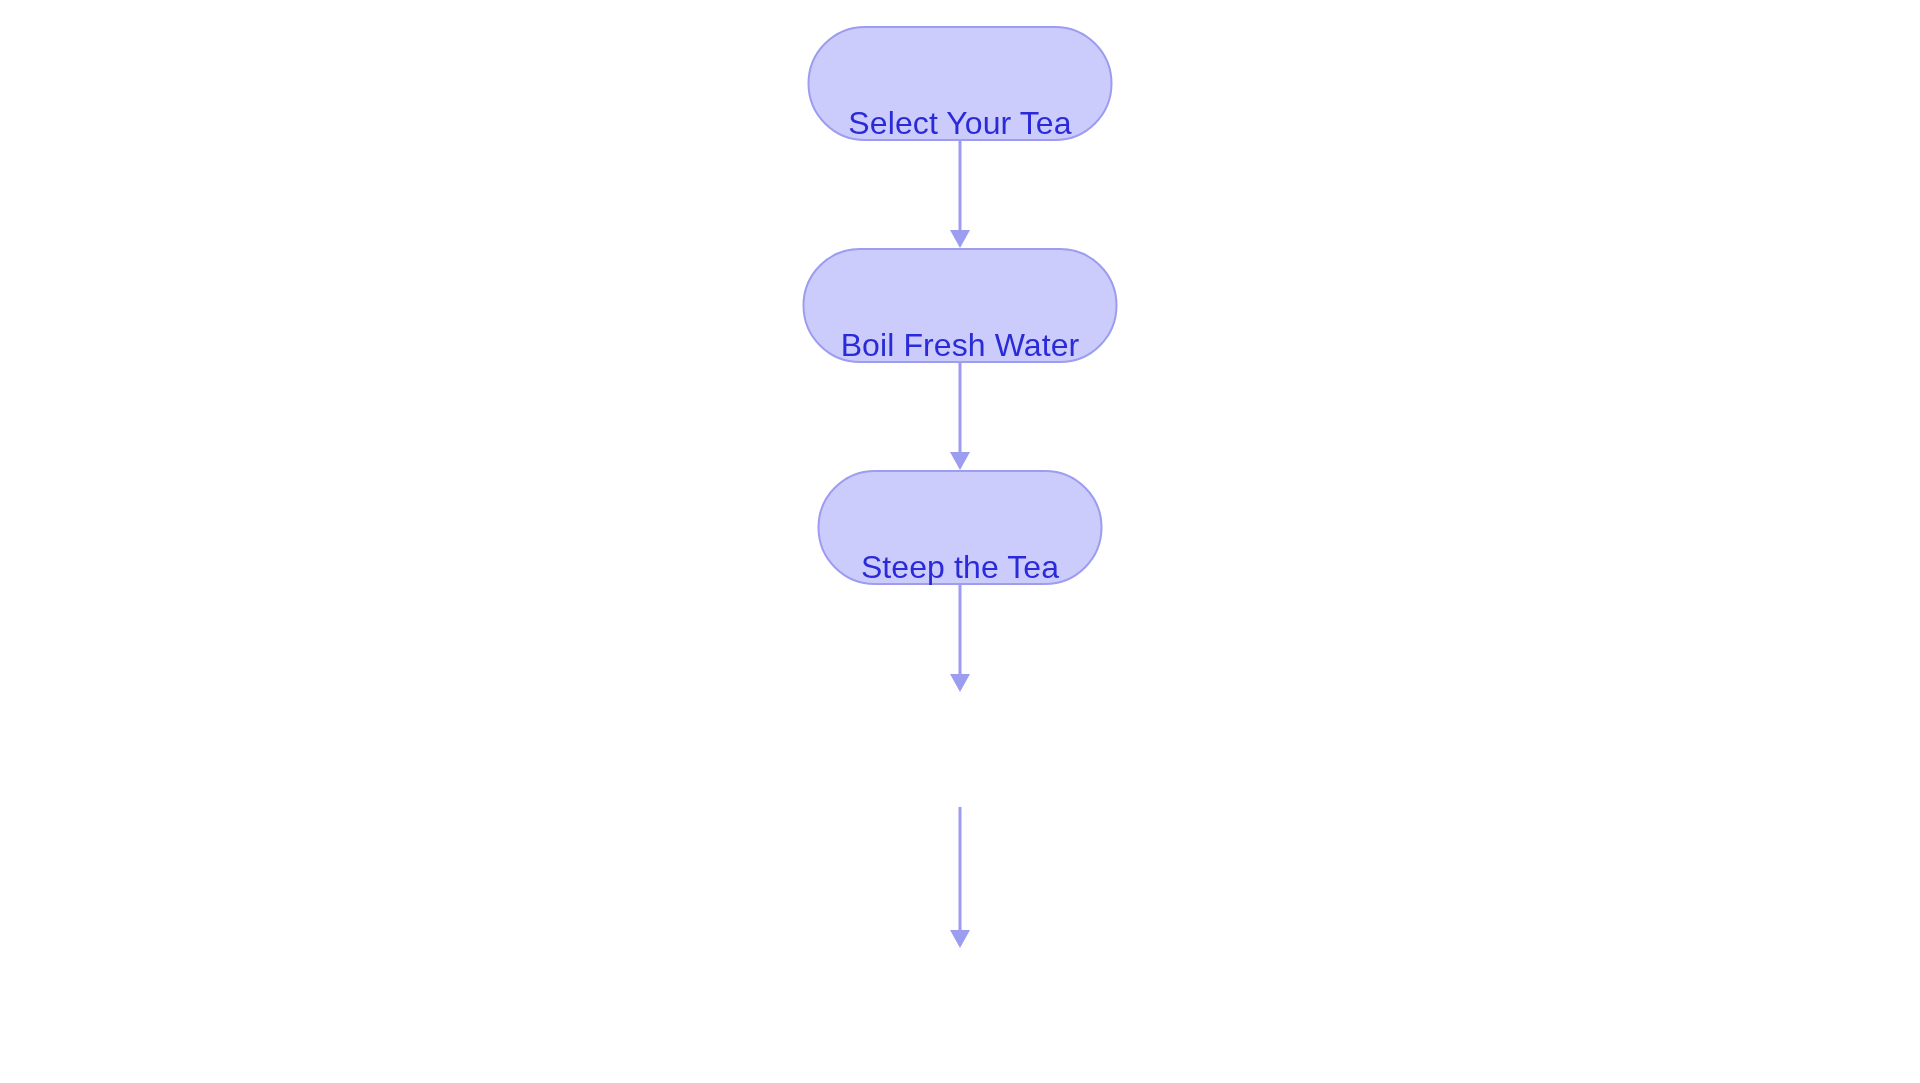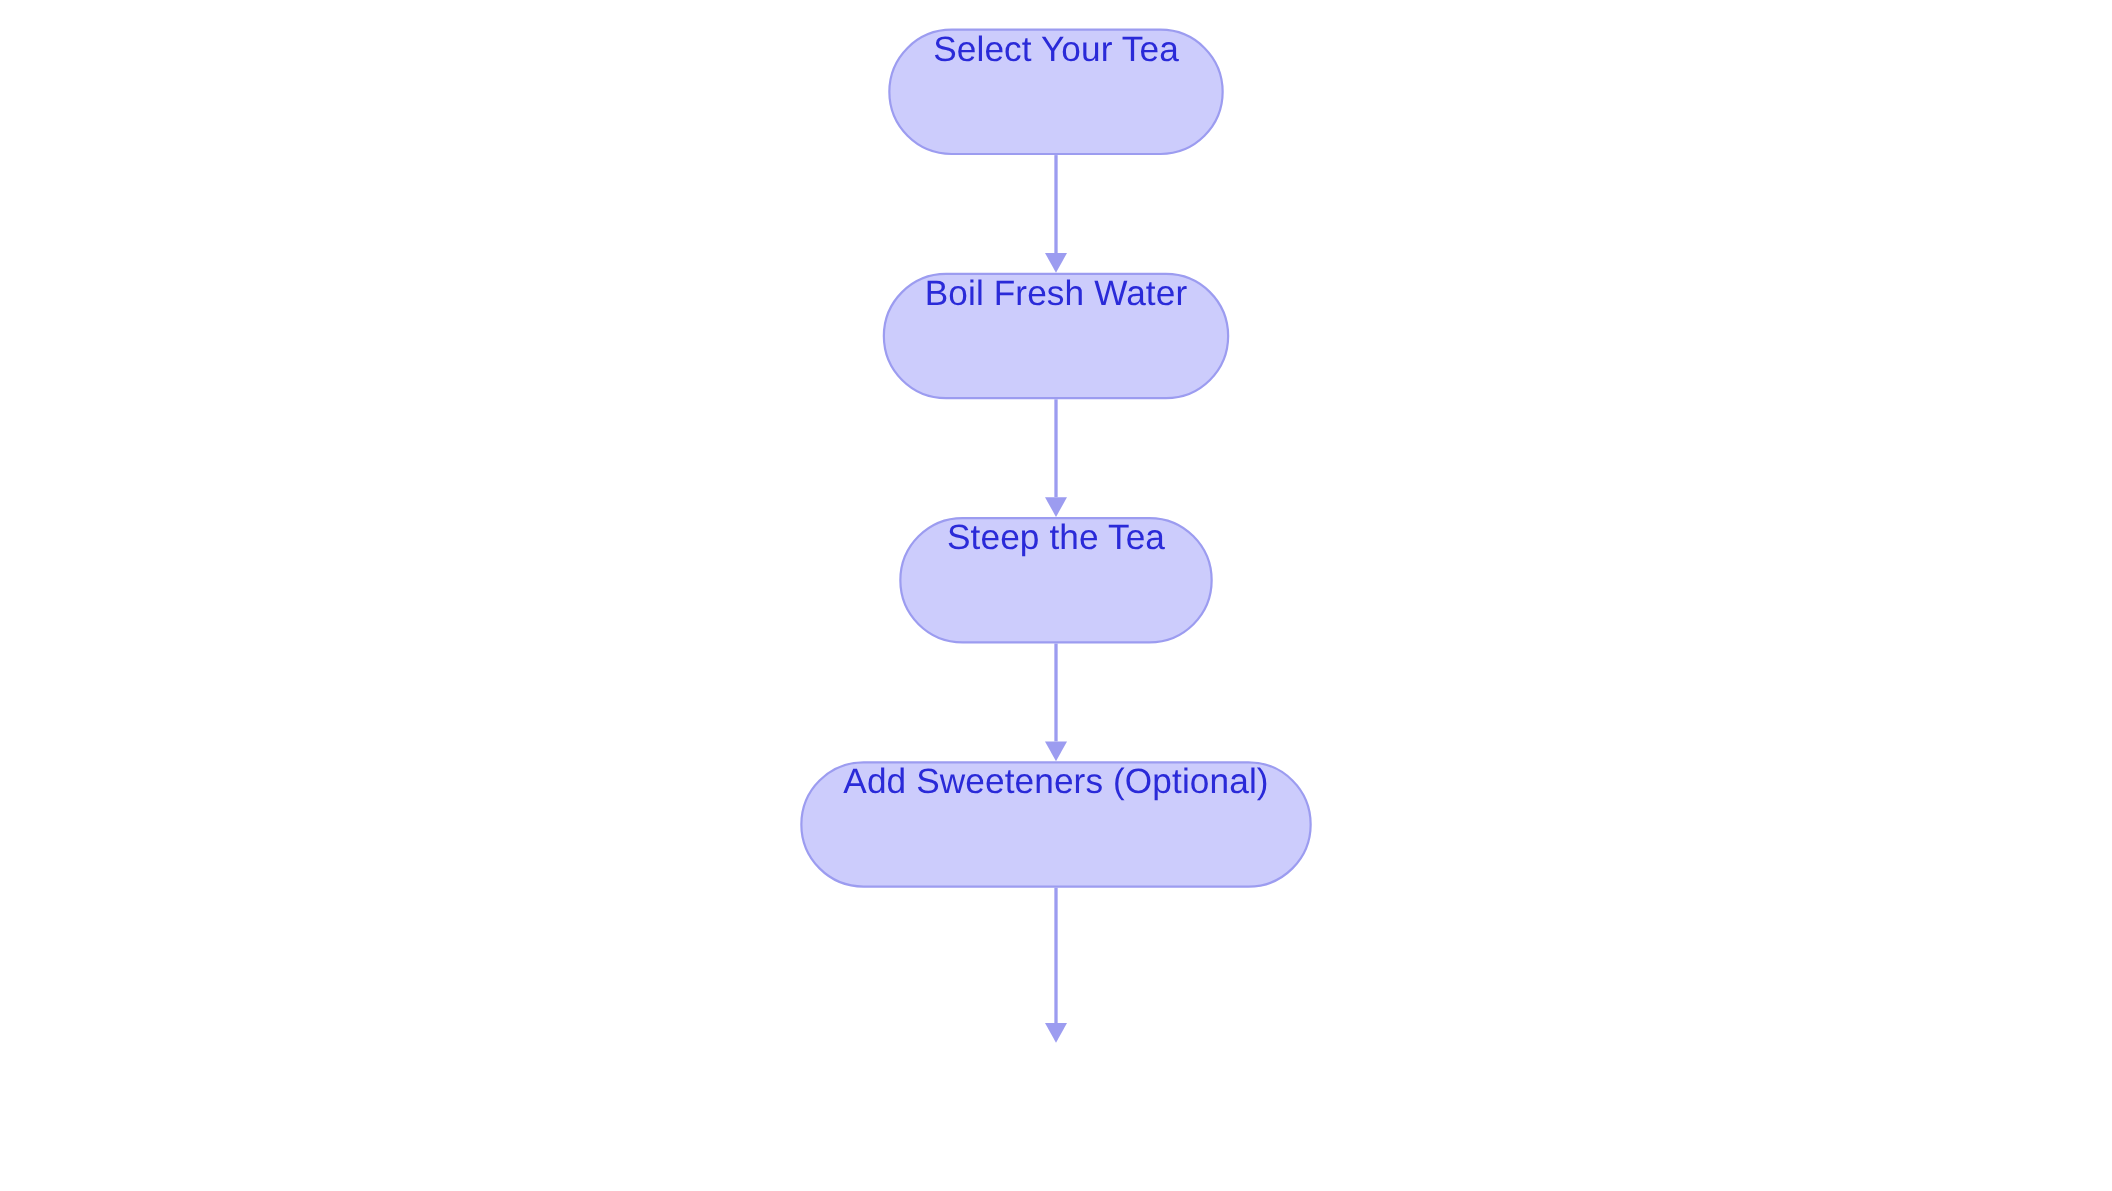--- a/index.html
+++ b/index.html
@@ -22,21 +22,21 @@
     background: #ffffff;
   }
 
   
   .flow-node {
     position: absolute;
     left: 50%;
     transform: translateX(-50%);
     box-sizing: border-box;
     display: flex;
-    align-items: flex-start;
+    align-items: flex-end;
     justify-content: center;
     height: 115px;
     border-radius: 9999px;
     background: #ccccfc;
     border: 2px solid #9c9cf0;
   }
 
   .flow-node-label {
     font-size: 32px;
     line-height: 1;
@@ -88,16 +88,13 @@
     </div>
     <div class="flow-node" style="top: 26px; width: 305px;">
       <span class="flow-node-label">Select Your Tea</span>
     </div>
     <div class="flow-node" style="top: 470px; width: 285px;">
       <span class="flow-node-label">Steep the Tea</span>
     </div>
     <div class="flow-node" style="top: 248px; width: 315px;">
       <span class="flow-node-label">Boil Fresh Water</span>
     </div>
-    <div class="flow-node" style="top: 692px; width: 465px;">
-      <span class="flow-node-label">Add Sweeteners (Optional)</span>
-    </div>
   </div>
 
 </body></html>

